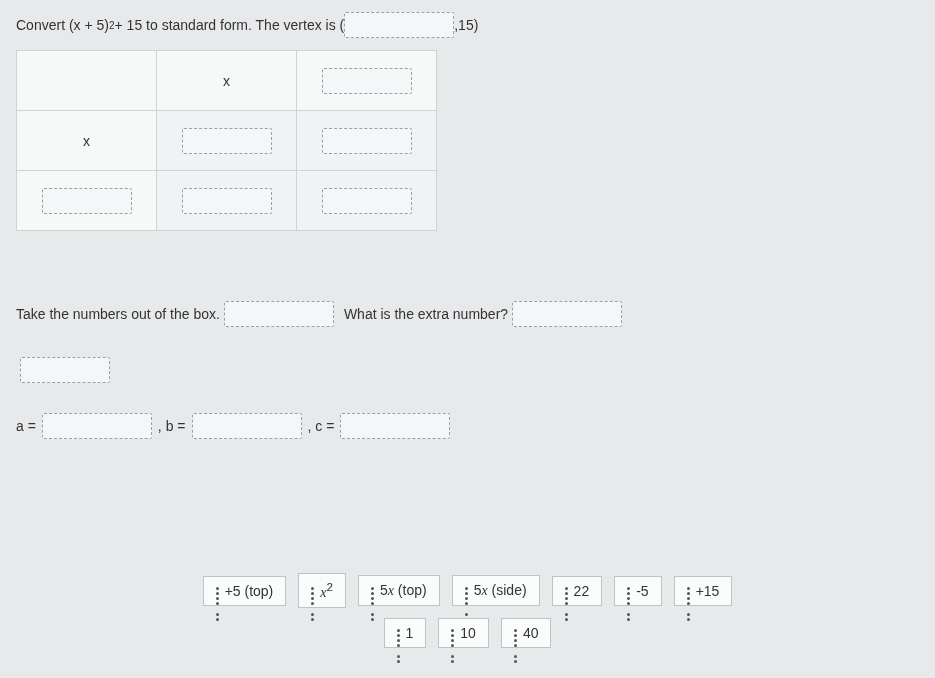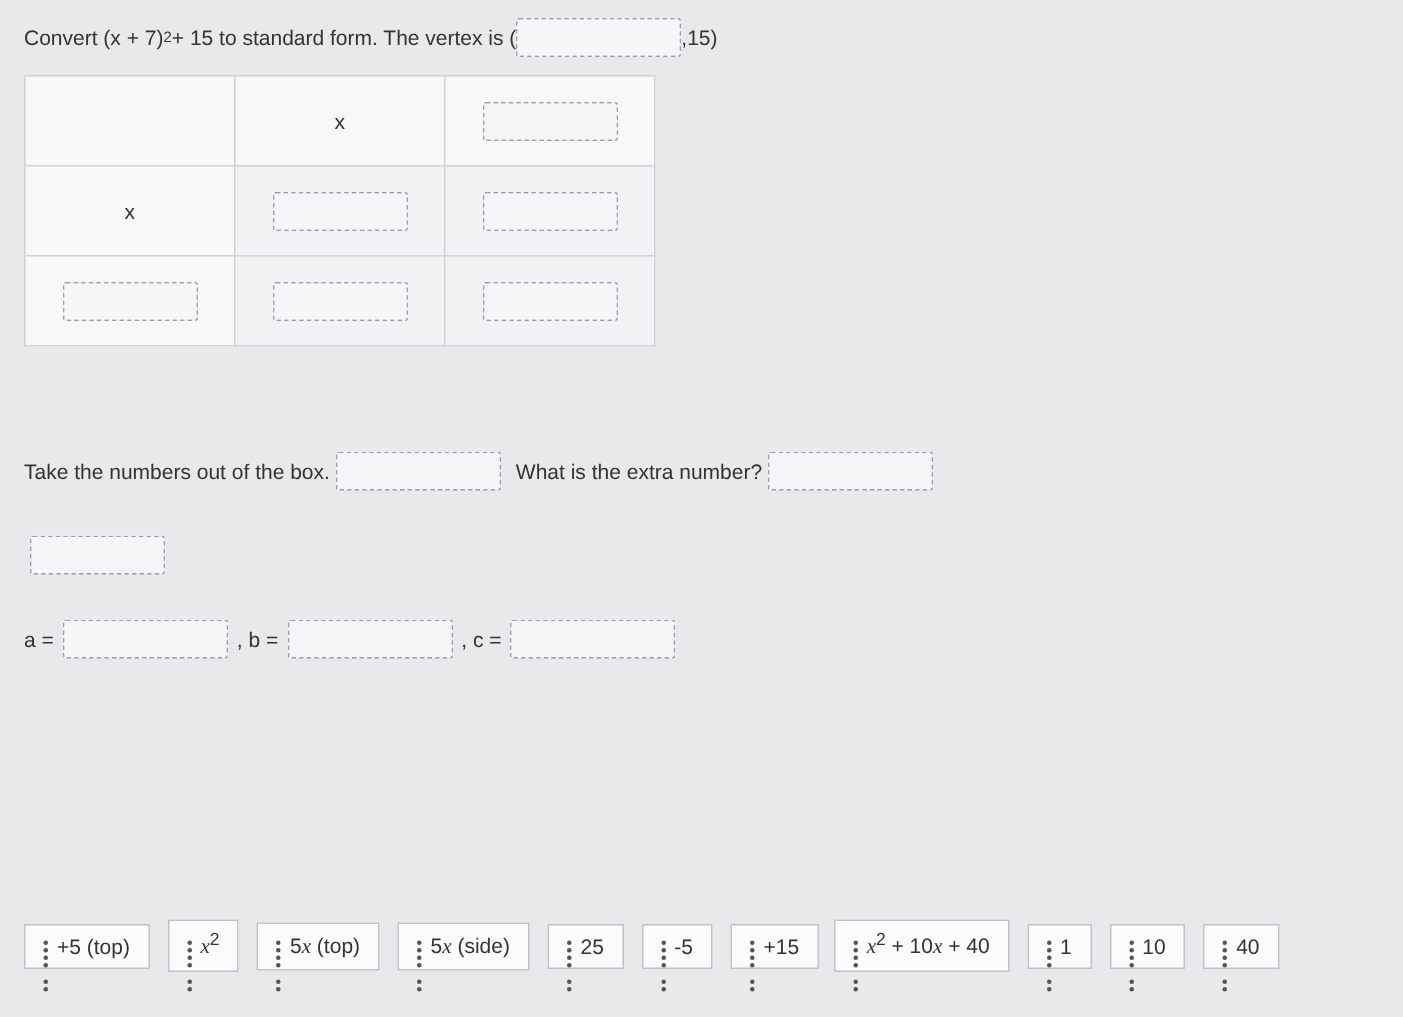--- a/index.html
+++ b/index.html
@@ -40,23 +40,23 @@
       vertical-align: middle;
       background: #f1f2f3;
     }
     .grid-table td.light { background: #f7f8f8; }
     .sup { font-size: 10px; vertical-align: super; }
     .tile-bank {
       position: absolute;
       bottom: 20px;
       left: 0;
       right: 0;
-      padding: 10px 16px;
+      padding: 10px 4px;
       display: flex;
-      flex-direction: row;
+      flex-direction: column;
       align-items: center;
       gap: 10px;
     }
     .tile-row { display: flex; gap: 12px; align-items: center; justify-content: center; flex-wrap: wrap; }
     .tile {
       border: 1px solid #bfc3c7;
       background: #fafbfb;
       padding: 6px 12px;
       display: inline-flex;
       align-items: center;
@@ -73,21 +73,21 @@
     .tile .handle span {
       width: 3px; height: 3px; background: #555; border-radius: 50%; display: inline-block;
     }
     .tile .handle-row { display: flex; gap: 2px; }
     .math-italic { font-family: 'Times New Roman', serif; font-style: italic; }
   </style>
 </head>
 <body>
 
 <div class="row mb-sm">
-  <span>Convert (x + 7)</span>
+  <span>Convert (x + 5)</span>
   <span class="sup">2</span>
   <span> + 15  to standard form. The vertex is (</span>
   <span class="drop-slot"></span>
   <span>,15)</span>
 </div>
 
 <table class="grid-table">
   <tbody>
       <tr>
     <td class="light"></td>
@@ -167,21 +167,21 @@
           <span class="handle-row"><span></span><span></span></span>
           <span class="handle-row"><span></span><span></span></span>
         </span>
         <span>5<span class="math-italic">x</span> (side)</span>
       </div>
       <div class="tile">
         <span class="handle">
           <span class="handle-row"><span></span><span></span></span>
           <span class="handle-row"><span></span><span></span></span>
         </span>
-        <span>25</span>
+        <span>22</span>
       </div>
       <div class="tile">
         <span class="handle">
           <span class="handle-row"><span></span><span></span></span>
           <span class="handle-row"><span></span><span></span></span>
         </span>
         <span>-5</span>
       </div>
       <div class="tile">
         <span class="handle">
@@ -190,27 +190,20 @@
         </span>
         <span>+15</span>
       </div>
     </div>
   <div class="tile-row" id="tile-row-2">
       <div class="tile">
         <span class="handle">
           <span class="handle-row"><span></span><span></span></span>
           <span class="handle-row"><span></span><span></span></span>
         </span>
-        <span><span class="math-italic"><span class="math-italic">x</span></span><sup>2</sup> + 10<span class="math-italic">x</span> + 40</span>
-      </div>
-      <div class="tile">
-        <span class="handle">
-          <span class="handle-row"><span></span><span></span></span>
-          <span class="handle-row"><span></span><span></span></span>
-        </span>
         <span>1</span>
       </div>
       <div class="tile">
         <span class="handle">
           <span class="handle-row"><span></span><span></span></span>
           <span class="handle-row"><span></span><span></span></span>
         </span>
         <span>10</span>
       </div>
       <div class="tile">

